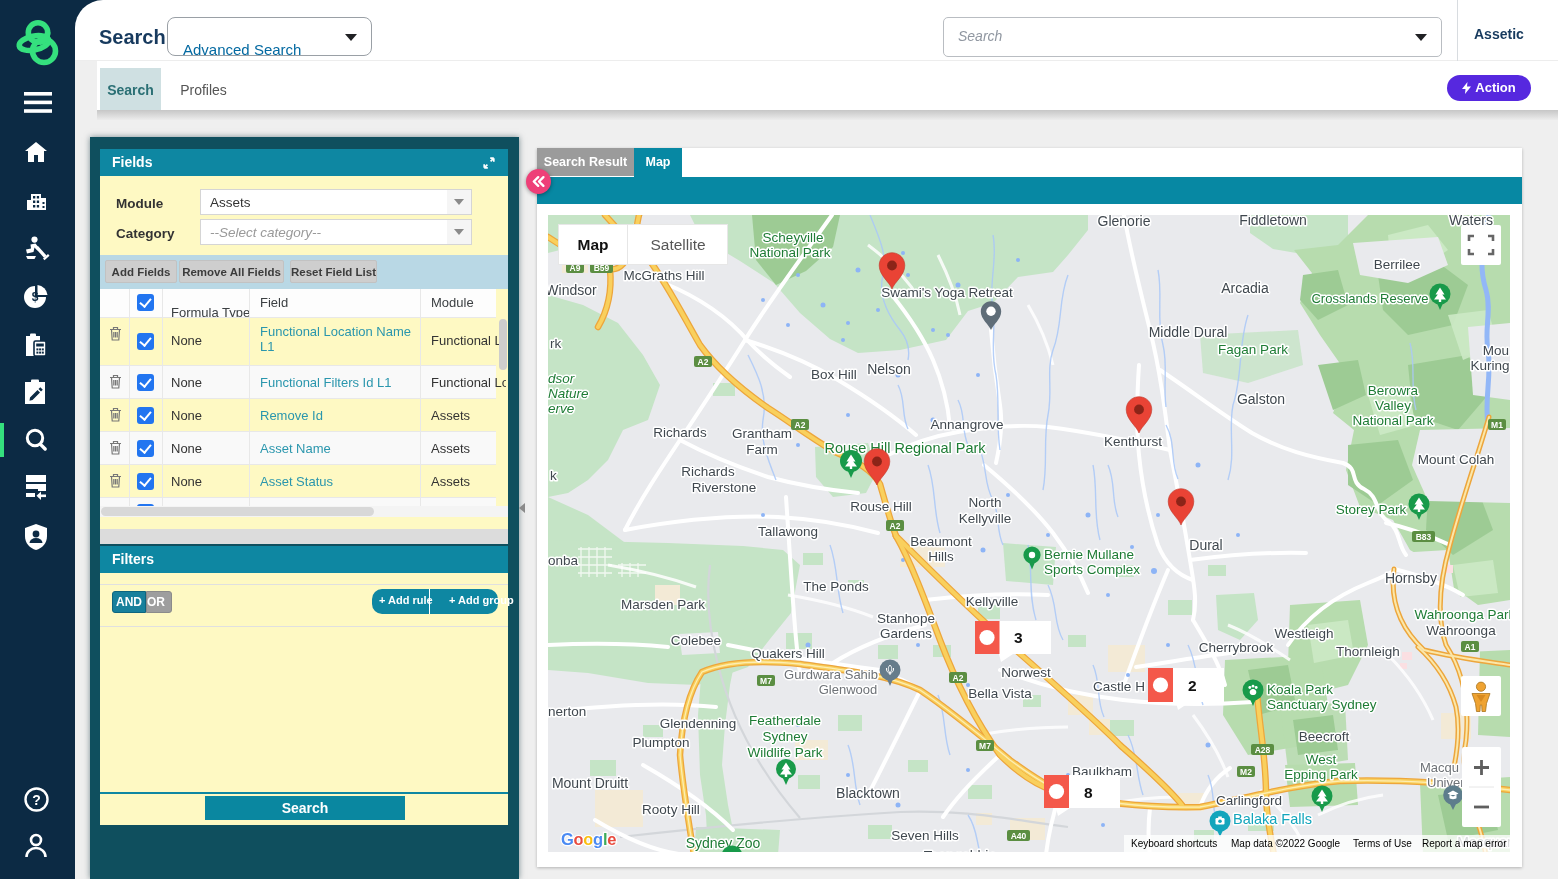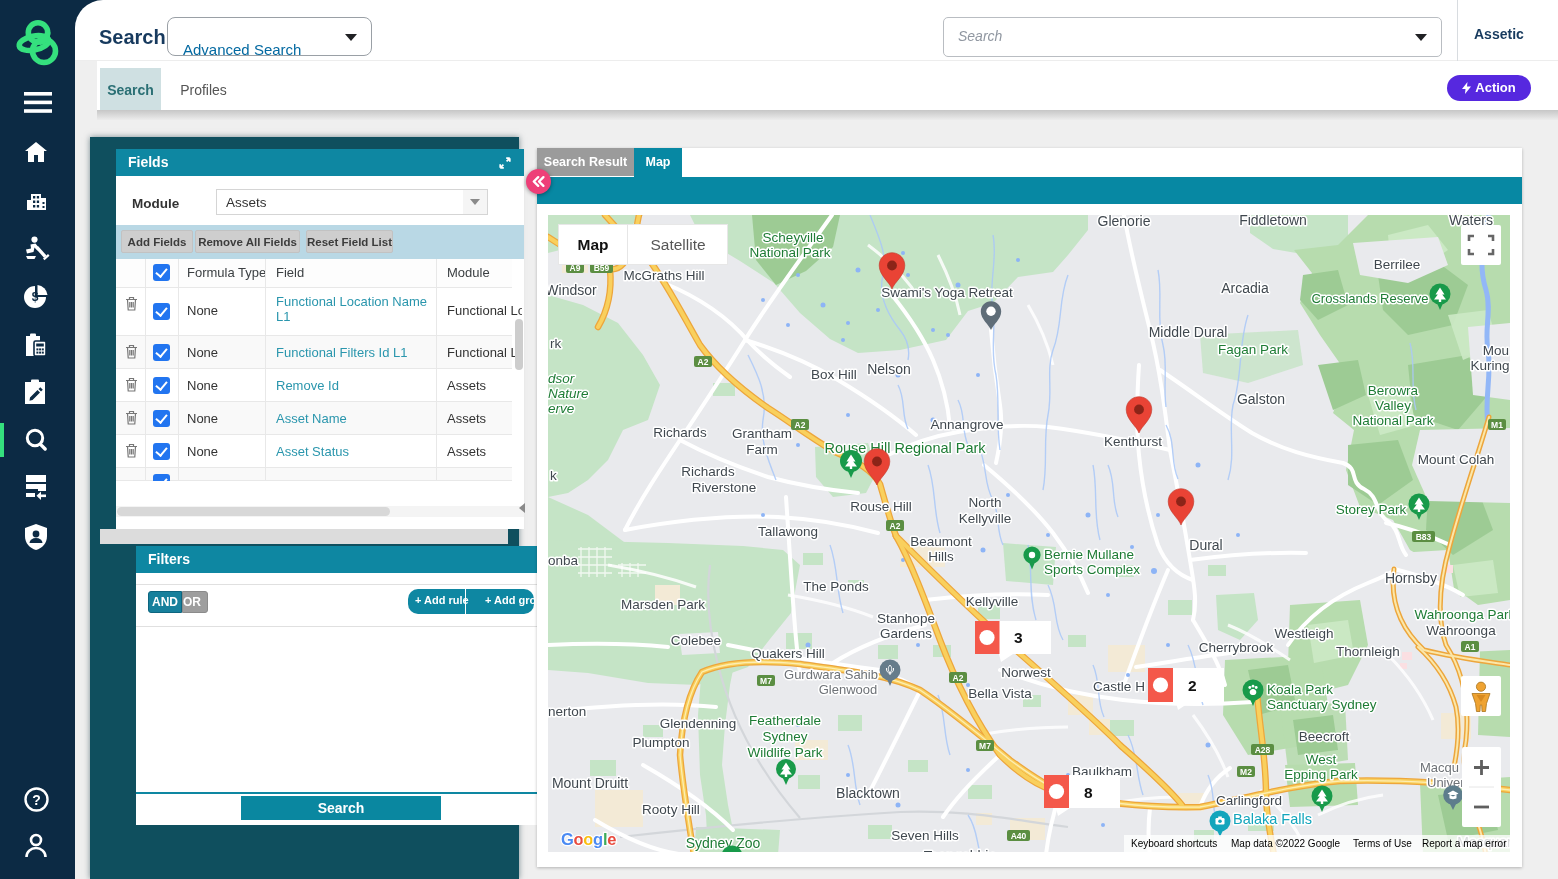--- a/index.html
+++ b/index.html
@@ -25,49 +25,49 @@
 #tabsbar { position:absolute; left:97px; top:61px; width:1461px; height:51px; background:#fff; z-index:2; }
 #tabsbar .shadow { position:absolute; left:0; bottom:-8px; width:100%; height:10px; background:linear-gradient(#c6c6c6,#ececec); }
 .tab1 { position:absolute; left:3px; top:7px; width:61px; height:44px; background:#cfe0e2; color:#2a6f74; font-weight:bold; font-size:14px; text-align:center; line-height:44px; }
 .tab2 { position:absolute; left:76px; top:7px; width:61px; height:44px; color:#555; font-size:14px; text-align:center; line-height:44px; }
 #actbtn { position:absolute; right:27px; top:14px; width:84px; height:26px; background:#5628df; border-radius:13px; color:#fff; font-size:13px; font-weight:bold; text-align:center; line-height:26px; }
 #actbtn svg { vertical-align:-2px; margin-right:4px; }
 
 #content { position:absolute; left:75px; top:61px; width:1483px; height:818px; background:#efefef; }
 
 #lpanel { position:absolute; left:90px; top:137px; width:429px; height:742px; background:#0f4f5e; box-shadow:0 0 6px rgba(0,40,50,.5); }
-.card { position:absolute; left:26px; width:408px; background:#ffffff; }
+.card { position:absolute; left:10px; width:408px; background:#fef9c3; }
 #fieldscard { top:12px; height:380px; }
 .cardhead { height:27px; background:#0e87a2; color:#fff; font-weight:bold; font-size:14px; line-height:27px; padding-left:12px; }
 .formrow { position:relative; height:30px; }
 .formrow label { position:absolute; left:16px; top:8px; font-size:13.5px; font-weight:bold; color:#333; }
 .ddl { position:absolute; left:100px; top:1px; width:272px; height:26px; border:1px solid #d5d5d5; background:#fff; }
 .ddl span { position:absolute; left:9px; top:5px; font-size:13.5px; color:#333; }
 .ddl i { font-style:italic; color:#999; font-weight:normal; }
 .ddl .arr { position:absolute; right:0; top:0; width:24px; height:24px; background:#f5f5f5; }
 .ddl .arr:after { content:""; position:absolute; left:7px; top:9px; border-left:5px solid transparent; border-right:5px solid transparent; border-top:6px solid #8a8a8a; }
 #btnstrip { position:relative; height:34px; background:#b9d8e5; margin-top:7px; }
 .gbtn { position:absolute; top:5px; height:23px; background:#cecece; border:1px solid #c2c2c2; border-radius:2px; color:#3c3c3c; font-size:11.5px; font-weight:bold; text-align:center; white-space:nowrap; overflow:hidden; }
 
 #ftable { position:relative; width:100%; height:222px; overflow:hidden; font-size:13px; color:#333; }
 .trow { position:absolute; left:0; width:396px; border-bottom:1px solid #e8e8e8; }
 .c1 { position:absolute; left:0; top:0; bottom:0; width:30px; border-right:1px solid #e8e8e8; }
 .c2 { position:absolute; left:30px; top:0; bottom:0; width:33px; border-right:1px solid #e8e8e8; }
-.c3 { position:absolute; left:63px; top:0; bottom:0; width:87px; border-right:1px solid #e8e8e8; padding:6px 0 0 8px; white-space:nowrap; overflow:hidden; }
+.c3 { position:absolute; left:63px; top:0; bottom:0; width:87px; border-right:1px solid #e8e8e8; padding:16px 0 0 8px; white-space:nowrap; overflow:hidden; }
 .c4 { position:absolute; left:150px; top:0; bottom:0; width:171px; border-right:1px solid #e8e8e8; padding:6px 0 0 10px; }
 .c5 { position:absolute; left:321px; top:0; bottom:0; width:85px; padding:6px 0 0 10px; white-space:nowrap; overflow:hidden; }
 .c4 a { color:#2a96ad; text-decoration:none; }
 .cb { position:absolute; left:7px; top:6px; width:17px; height:17px; background:#2275f0; border-radius:3px; }
 .cb:after { content:""; position:absolute; left:5px; top:2px; width:5px; height:9px; border:solid #fff; border-width:0 2.5px 2.5px 0; transform:rotate(40deg); }
 .trash { position:absolute; left:9px; top:8px; }
 #hscroll { position:absolute; left:0; top:357px; width:408px; height:11px; background:#f4f4f4; }
 #hscroll div { position:absolute; left:1px; top:1px; width:273px; height:9px; background:#d8d8d8; border-radius:5px; }
 #vscroll { position:absolute; right:1px; top:170px; width:8px; height:51px; background:#cdcdcd; border-radius:4px; }
 #graystrip { position:absolute; left:10px; top:392px; width:408px; height:15px; background:#dcdcdc; }
-#filterscard { top:409px; height:279px;margin-left:20px; }
+#filterscard { top:409px; height:279px; }
 #andor { position:absolute; left:12px; top:45px; height:22px; }
 #andor .and { display:inline-block; width:34px; height:22px; background:#17809c; border:1px solid #0d657f; border-radius:3px 0 0 3px; color:#fff; font-size:12px; font-weight:bold; text-align:center; line-height:21px; }
 #andor .or { display:inline-block; width:26px; height:22px; background:#9e9e9e; border:1px solid #8b8b8b; border-radius:0 3px 3px 0; color:#fff; font-size:12px; font-weight:bold; text-align:left; line-height:21px; }
 #addbtns { position:absolute; right:10px; top:43px; width:126px; height:25px; background:#0e87a2; border-radius:10px; color:#fff; font-size:11px; font-weight:bold; white-space:nowrap; }
 #addbtns span { position:absolute; top:5px; }
 #addbtns .s1 { left:7px; }
 #addbtns .s2 { left:61px;padding-left:16px; }
 #addbtns .div { position:absolute; left:56.5px; top:0; width:1px; height:25px; background:#fff; }
 #fsep { position:absolute; left:0px; top:246px; width:408px; height:2px; background:#0e87a2; }
 #searchbtn { position:absolute; left:105px; top:250px; width:200px; height:24px; background:#0a87a0; color:#fff; font-size:14px; font-weight:bold; text-align:center; line-height:24px; }
@@ -207,20 +207,27 @@
     <svg style="position:absolute;right:12px;top:7px" width="14" height="14" viewBox="0 0 14 14">
           <g stroke="#fff" stroke-width="1.7" fill="none">
             <path d="M8.6 5.4 L11.8 2.2 M11.8 2.2 h-3.6 M11.8 2.2 v3.6 M5.4 8.6 L2.2 11.8 M2.2 11.8 h3.6 M2.2 11.8 v-3.6"></path>
           </g>
         </svg>
     <div style="height:12px"></div>
     <div class="formrow">
           <label>Module</label>
           <div class="ddl">
             <span>Assets</span>
+            <div class="arr"></div>
+          </div>
+        </div>
+    <div class="formrow">
+          <label>Category</label>
+          <div class="ddl">
+            <span><i>--Select category--</i></span>
             <div class="arr"></div>
           </div>
         </div>
     <div id="btnstrip">
       <div class="gbtn" style="left:5px;width:72px;line-height:22px;">Add Fields</div>
       <div class="gbtn" style="left:79px;width:105px;line-height:22px;">Remove All Fields</div>
       <div class="gbtn" style="left:190px;width:87px;line-height:22px;">Reset Field List</div>
     </div>
     <div id="ftable">
       <div class="trow" style="top:0;height:29px;background:#fdfdfd">

